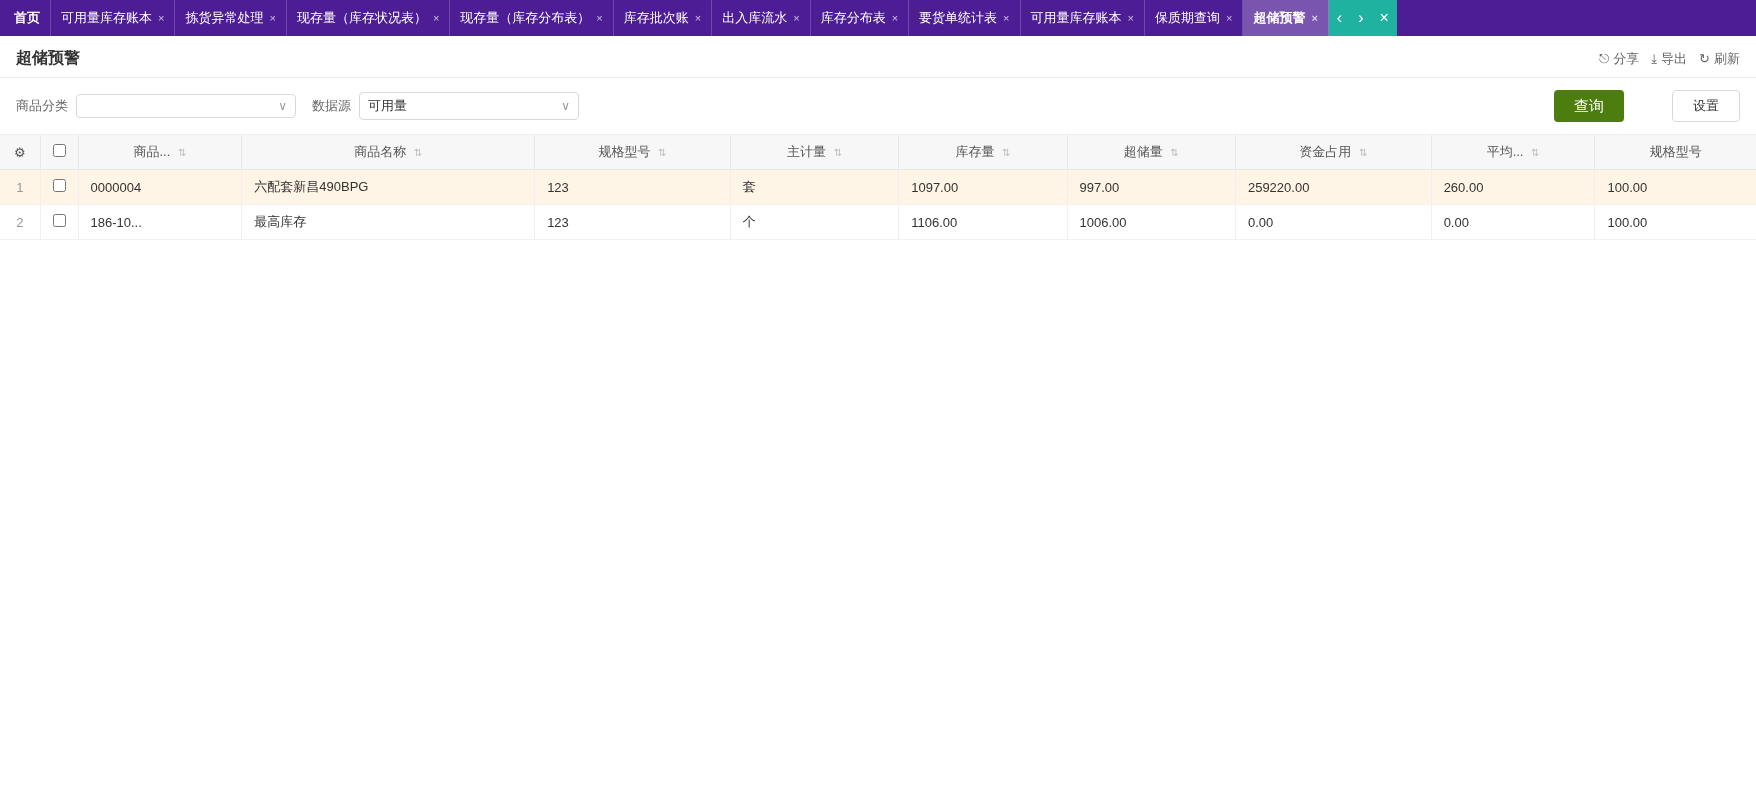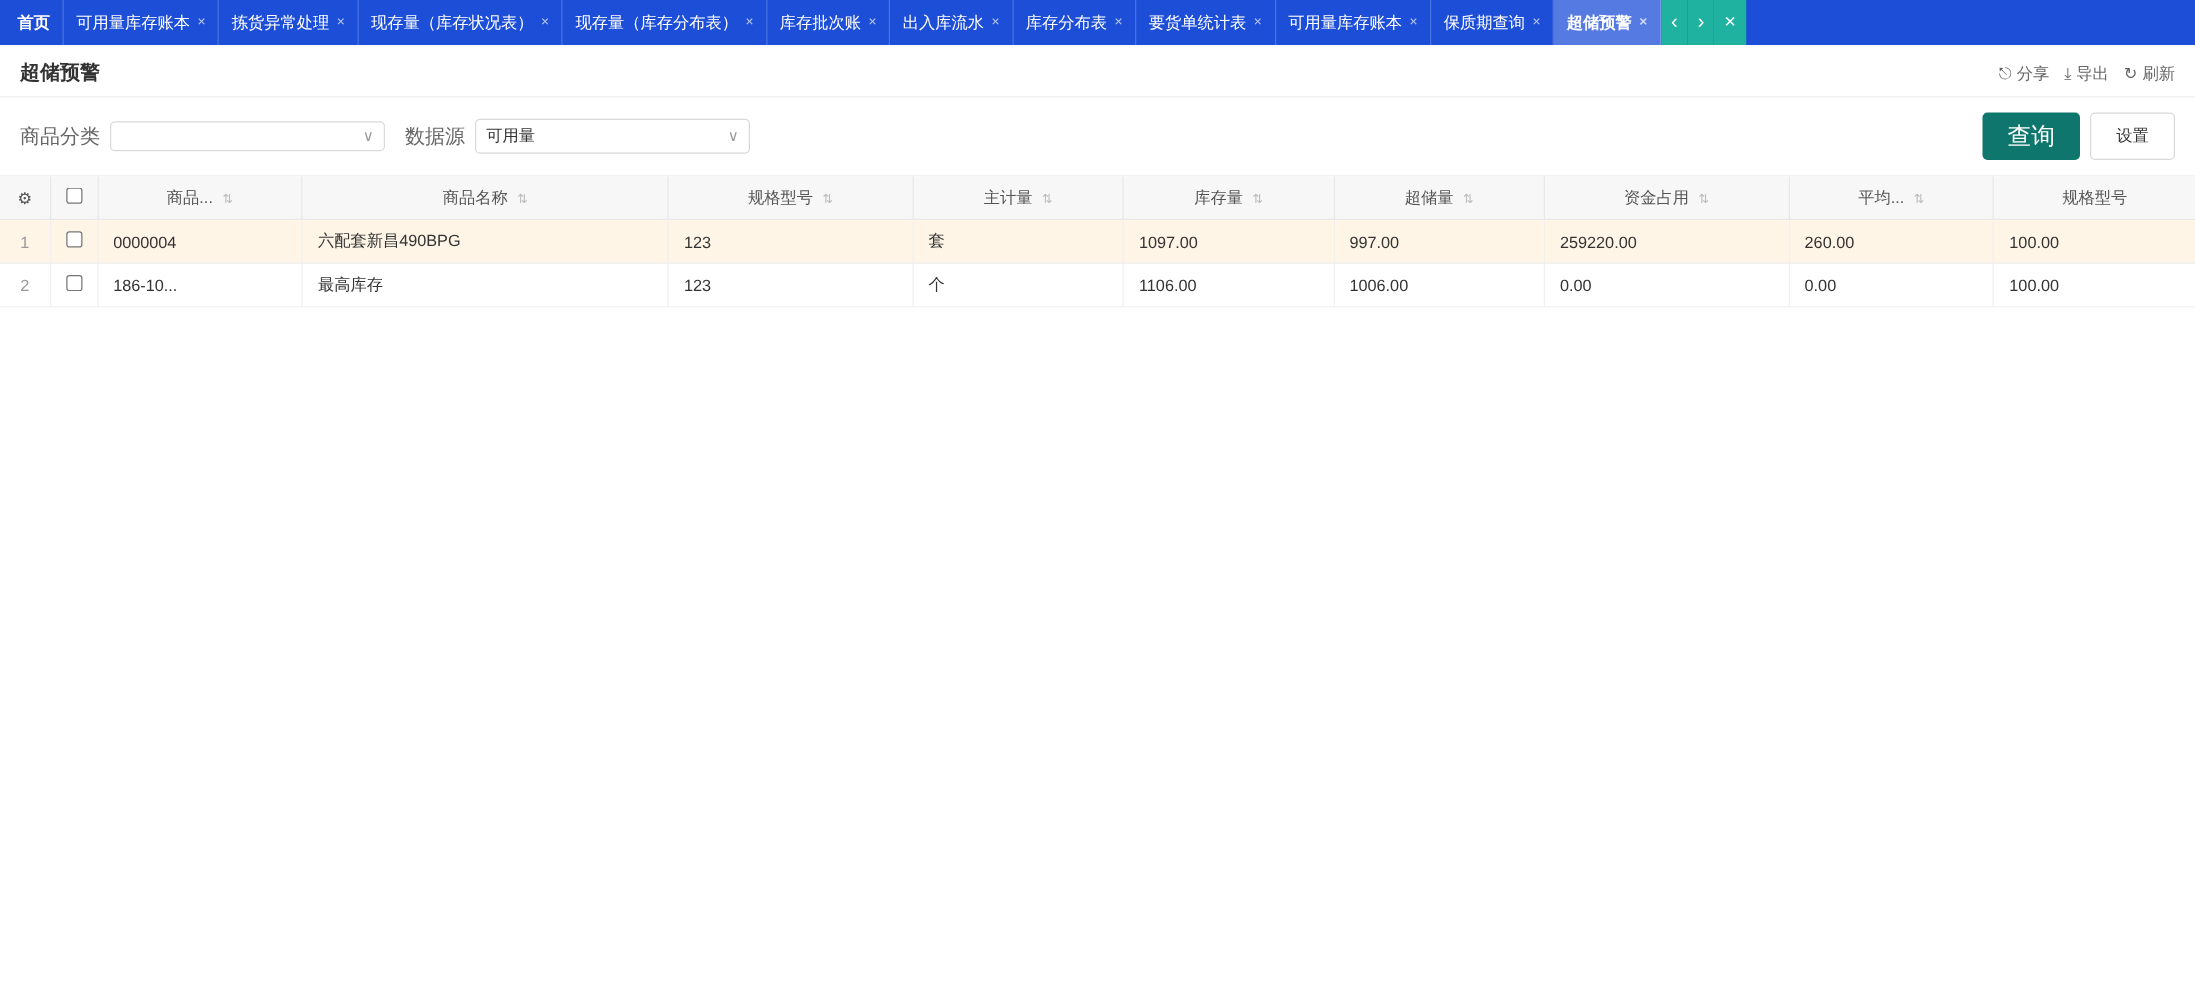--- a/index.html
+++ b/index.html
@@ -1,20 +1,20 @@
 <!DOCTYPE html>
 <html><head>
   <meta charset="utf-8">
   <style>
     * { box-sizing: border-box; margin: 0; padding: 0; }
     body { font-family: 'Microsoft YaHei', Arial, sans-serif; font-size: 13px; background: #f5f5f5; color: #333; }
 
     
     .top-nav {
-      background: #1d4ed8;
+      background: #4c1d95;
       display: flex;
       align-items: center;
       height: 36px;
       padding: 0 4px;
       overflow: hidden;
     }
     .top-nav .nav-item {
       display: flex;
       align-items: center;
       padding: 0 10px;
@@ -90,21 +90,21 @@
       gap: 16px;
       border-bottom: 1px solid #f0f0f0;
     }
     .filter-group {
       display: flex;
       align-items: center;
       gap: 8px;
     }
     .filter-label {
       color: #666;
-      font-size: 16px;
+      font-size: 13px;
       white-space: nowrap;
     }
     .filter-select {
       display: flex;
       align-items: center;
       border: 1px solid #d9d9d9;
       border-radius: 4px;
       padding: 4px 8px;
       min-width: 220px;
       cursor: pointer;
@@ -114,36 +114,37 @@
       justify-content: space-between;
     }
     .filter-select .chevron { color: #999; font-size: 12px; }
 
     .filter-actions {
       margin-left: auto;
       display: flex;
       gap: 8px;
     }
     .btn-primary {
-      background: #0f766e;
+      background: #4d7c0f;
       border: none;
       color: #fff;
       padding: 6px 20px;
       border-radius: 4px;
       cursor: pointer;
-      font-size: 19px;
+      font-size: 15px;
     }
     .btn-secondary {
       background: #fff;
       border: 1px solid #d9d9d9;
       color: #333;
       padding: 6px 20px;
       border-radius: 4px;
       cursor: pointer;
       font-size: 13px;
+      margin-left: 40px;
     }
 
     
     .table-container {
       padding: 0 0;
       overflow-x: auto;
     }
     table {
       width: 100%;
       border-collapse: collapse;

